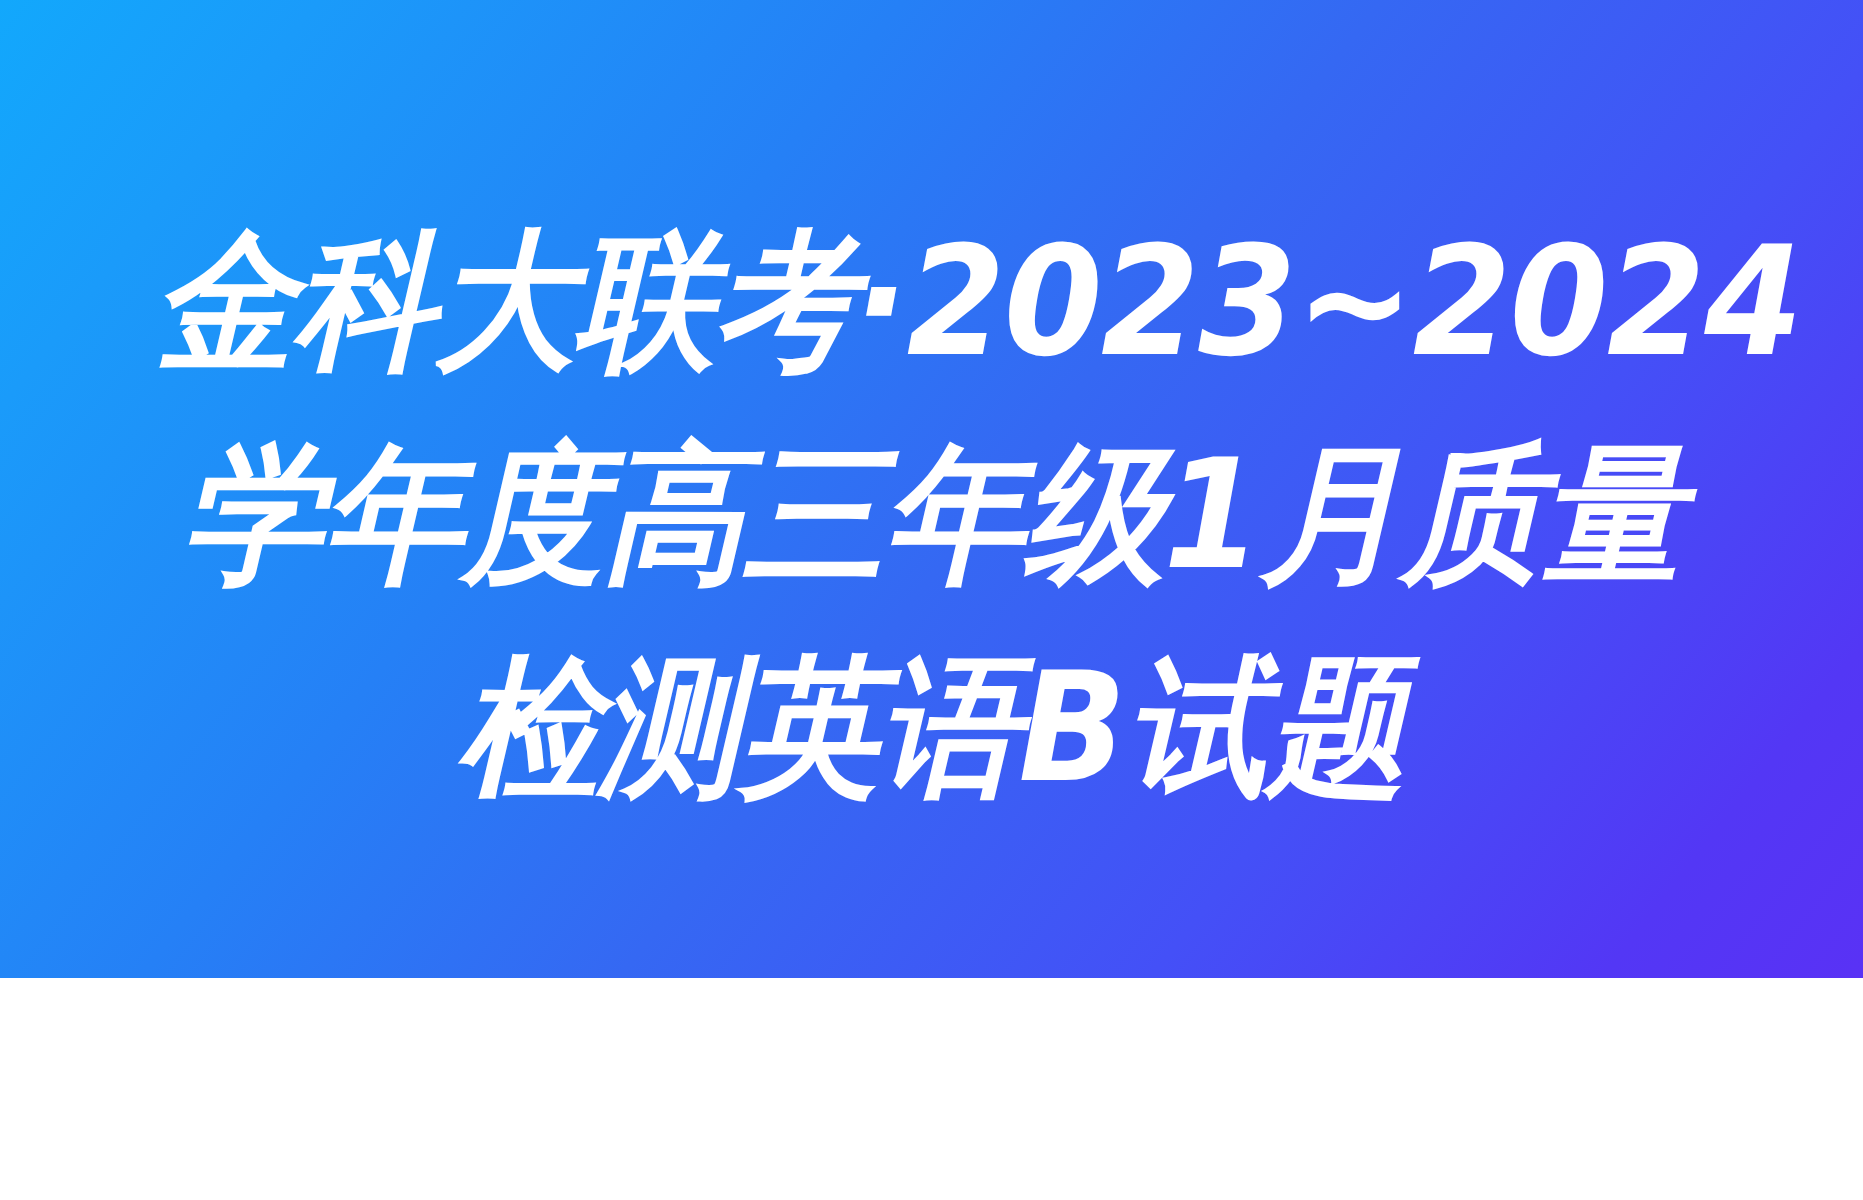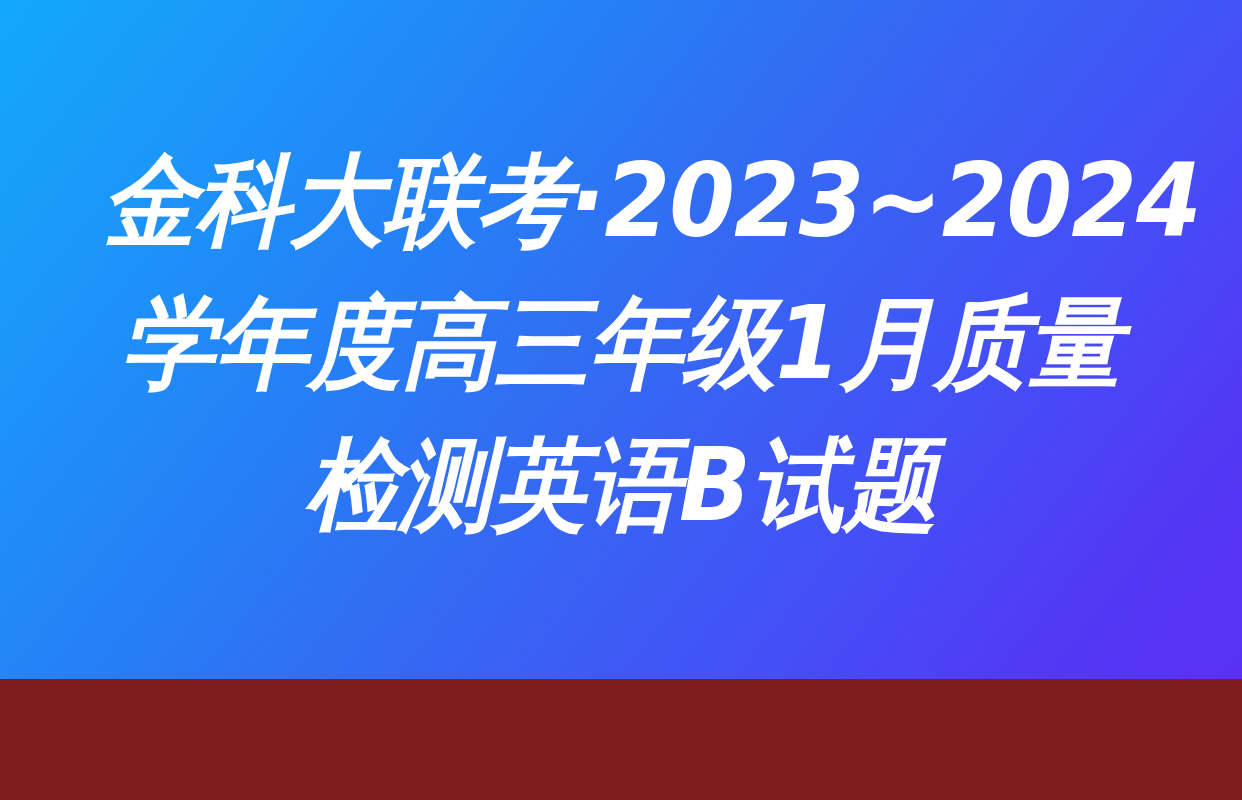--- a/index.html
+++ b/index.html
@@ -8,21 +8,21 @@
     padding: 0;
     background: #ffffff;
   }
   body {
     font-family: "Liberation Sans", "DejaVu Sans", sans-serif;
   }
 
   #card {
     position: relative;
     width: 1242px;
-    height: 800px;
+    height: 652px;
     overflow: hidden;
     background: #7f1d1d;
   }
 
   
   #hero {
     position: absolute;
     left: 0;
     top: 0;
     width: 1242px;

